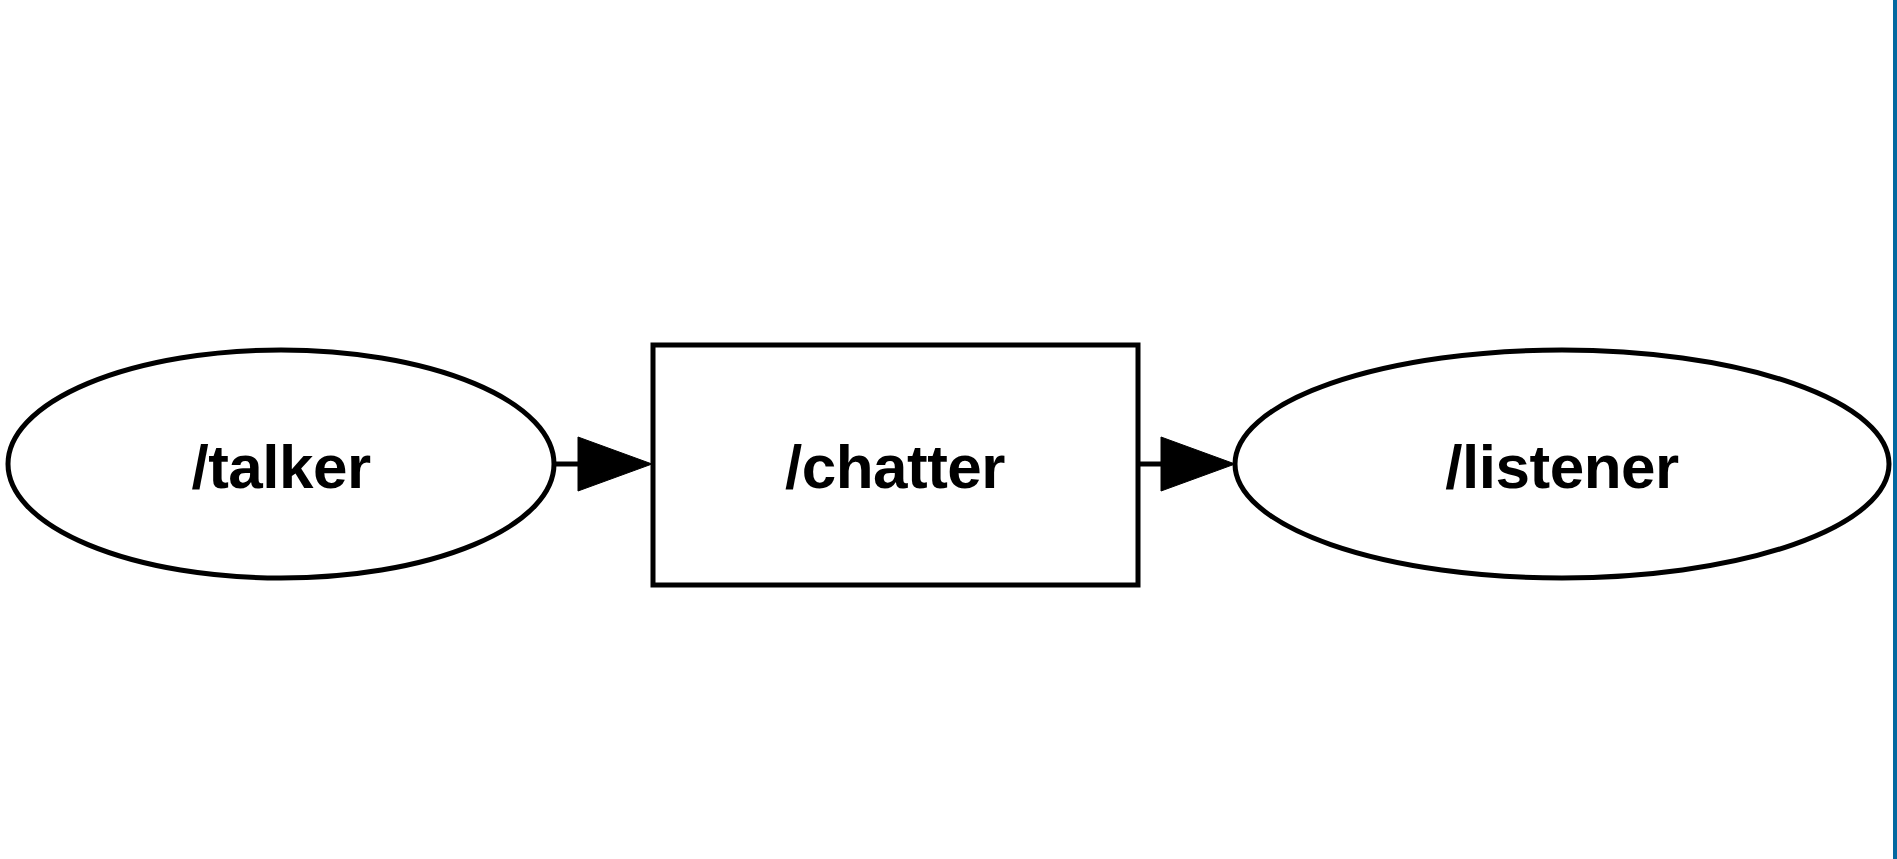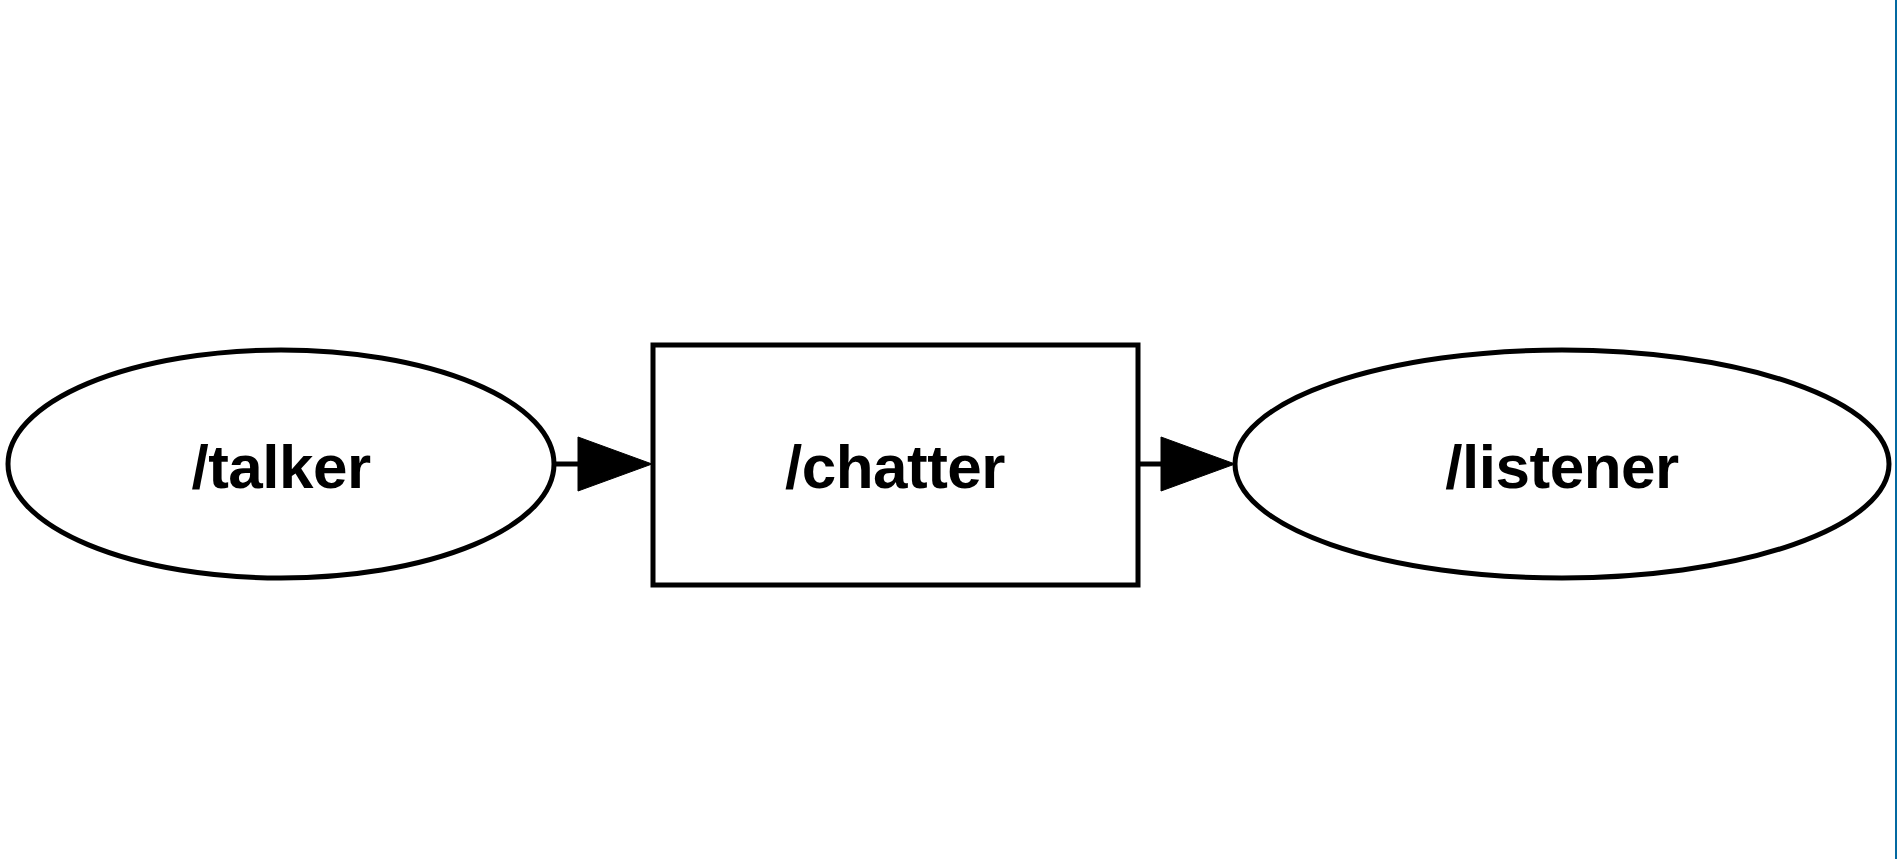--- a/index.html
+++ b/index.html
@@ -13,21 +13,21 @@
     font-family: "Liberation Sans", sans-serif;
   }
 
   #canvas {
     position: relative;
     width: 1897px;
     height: 859px;
     background: #ffffff;
     overflow: hidden;
     box-sizing: border-box;
-    border-right: 2px solid #0369a1;
+    border-right: 4px solid #0369a1;
   }
 
   #graph-svg {
     position: absolute;
     top: 0;
     left: 0;
     width: 1897px;
     height: 859px;
     display: block;
   }

